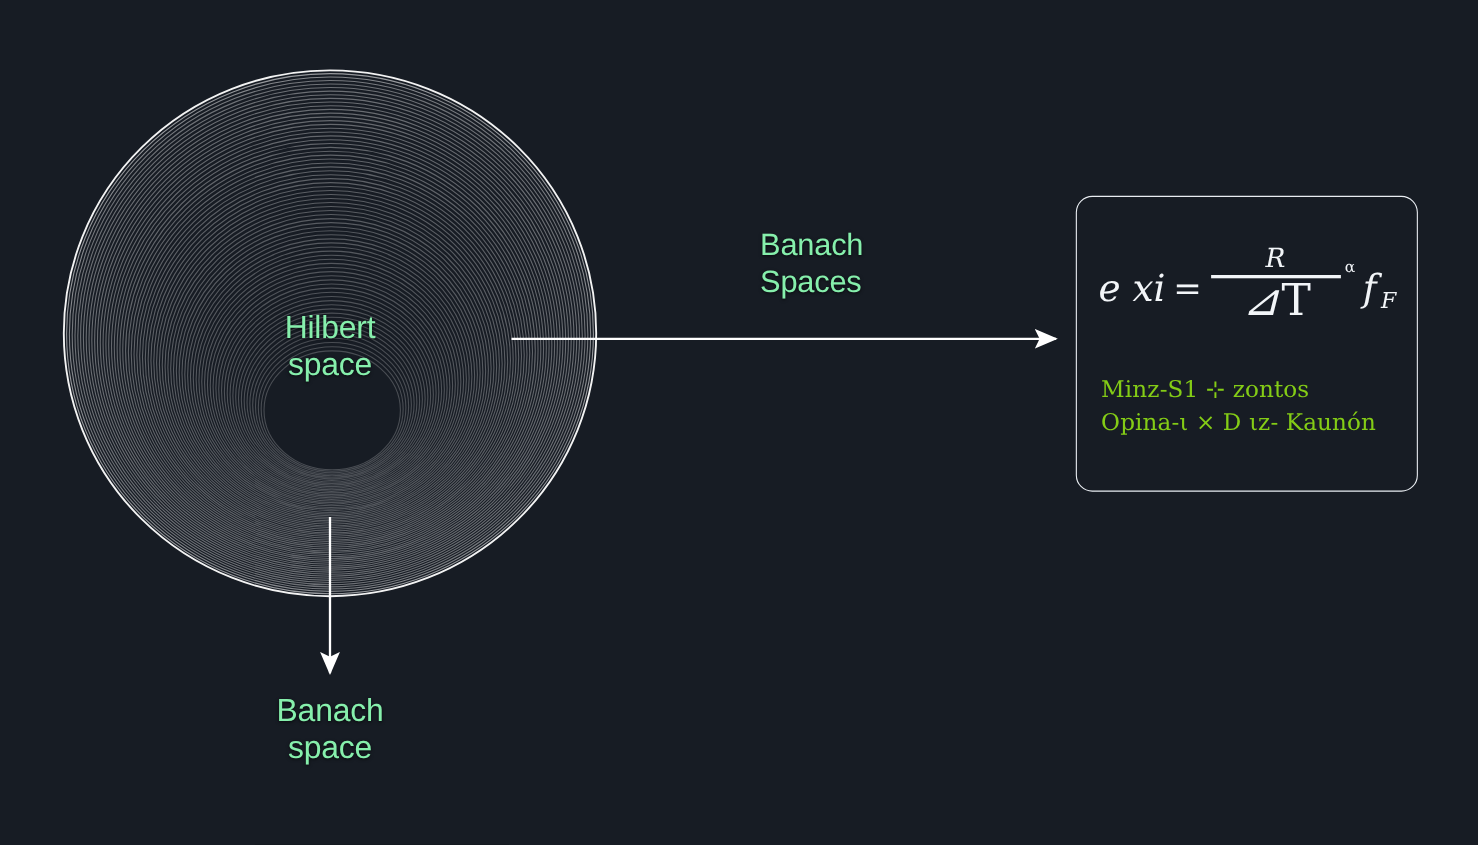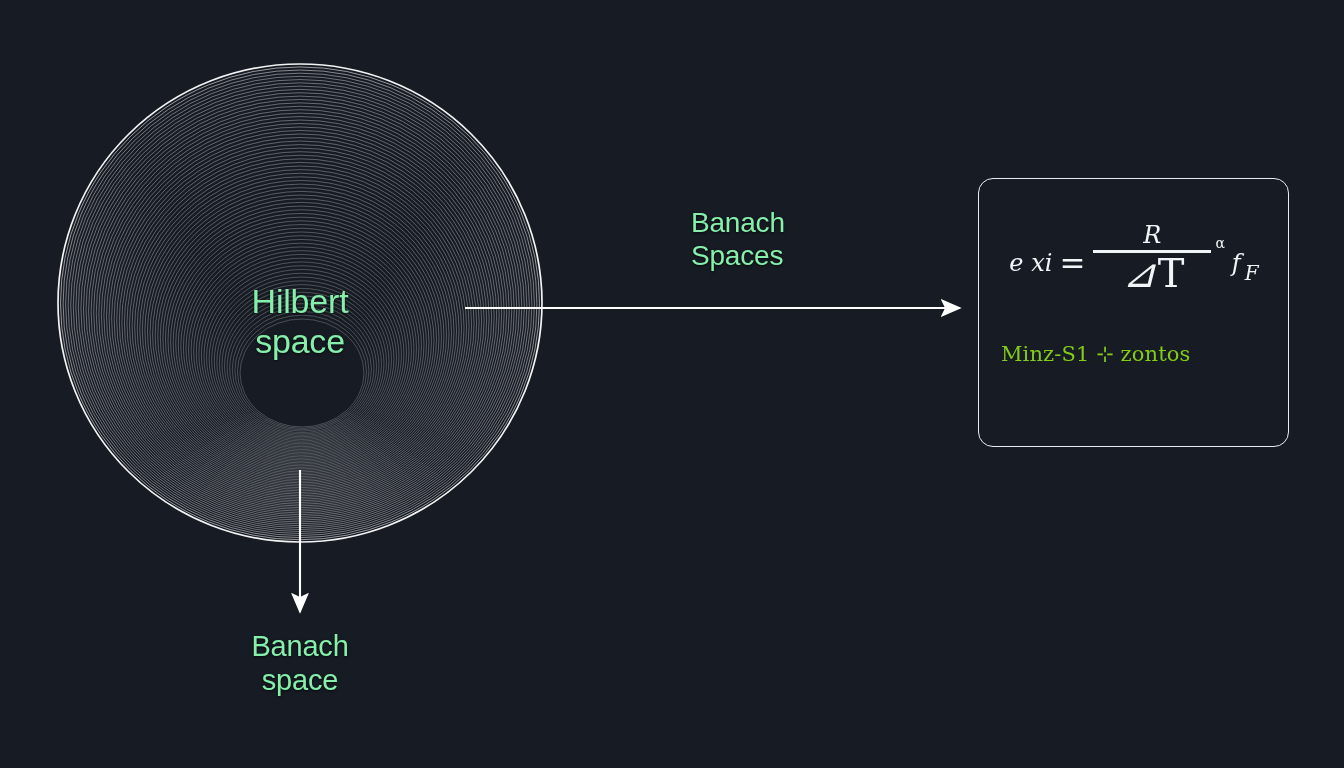--- a/index.html
+++ b/index.html
@@ -41,21 +41,21 @@
     white-space: pre-line;
     letter-spacing: -0.2px;
     text-shadow: 0 1px 3px rgba(0,0,0,0.75);
   }
 
   #hilbert-label {
     left: 190px;
     top: 281px;
     width: 220px;
     text-align: center;
-    font-size: 34px;
+    font-size: 29px;
   }
 
   #banach-spaces-label {
     left: 691px;
     top: 206px;
     width: 240px;
     text-align: left;
     font-size: 28px;
   }
 
@@ -102,21 +102,21 @@
     justify-content: center;
   }
 
   .fm-row {
     display: flex;
     align-items: center;
     gap: 5px;
   }
 
   .fm-term {
-    font-size: 24px;
+    font-size: 34px;
     font-family: "DejaVu Serif", serif;
   }
 
   .fm-eq {
     font-size: 31px;
     font-style: normal;
     padding: 0 2px;
   }
 
   
@@ -311,17 +311,18 @@
 
         <span class="fm-sup">α</span>
 
         <span class="fm-term">f</span>
         <span class="fm-sub">F</span>
       </div>
     </div>
 
     <div id="formula-lines">
       <div class="fline">Minz-S1 ⊹ zontos</div>
+      <div class="fline">Opina-ι × D ιz- Kaunón</div>
     </div>
 
   </div>
 
 </div>
 
 </body></html>

